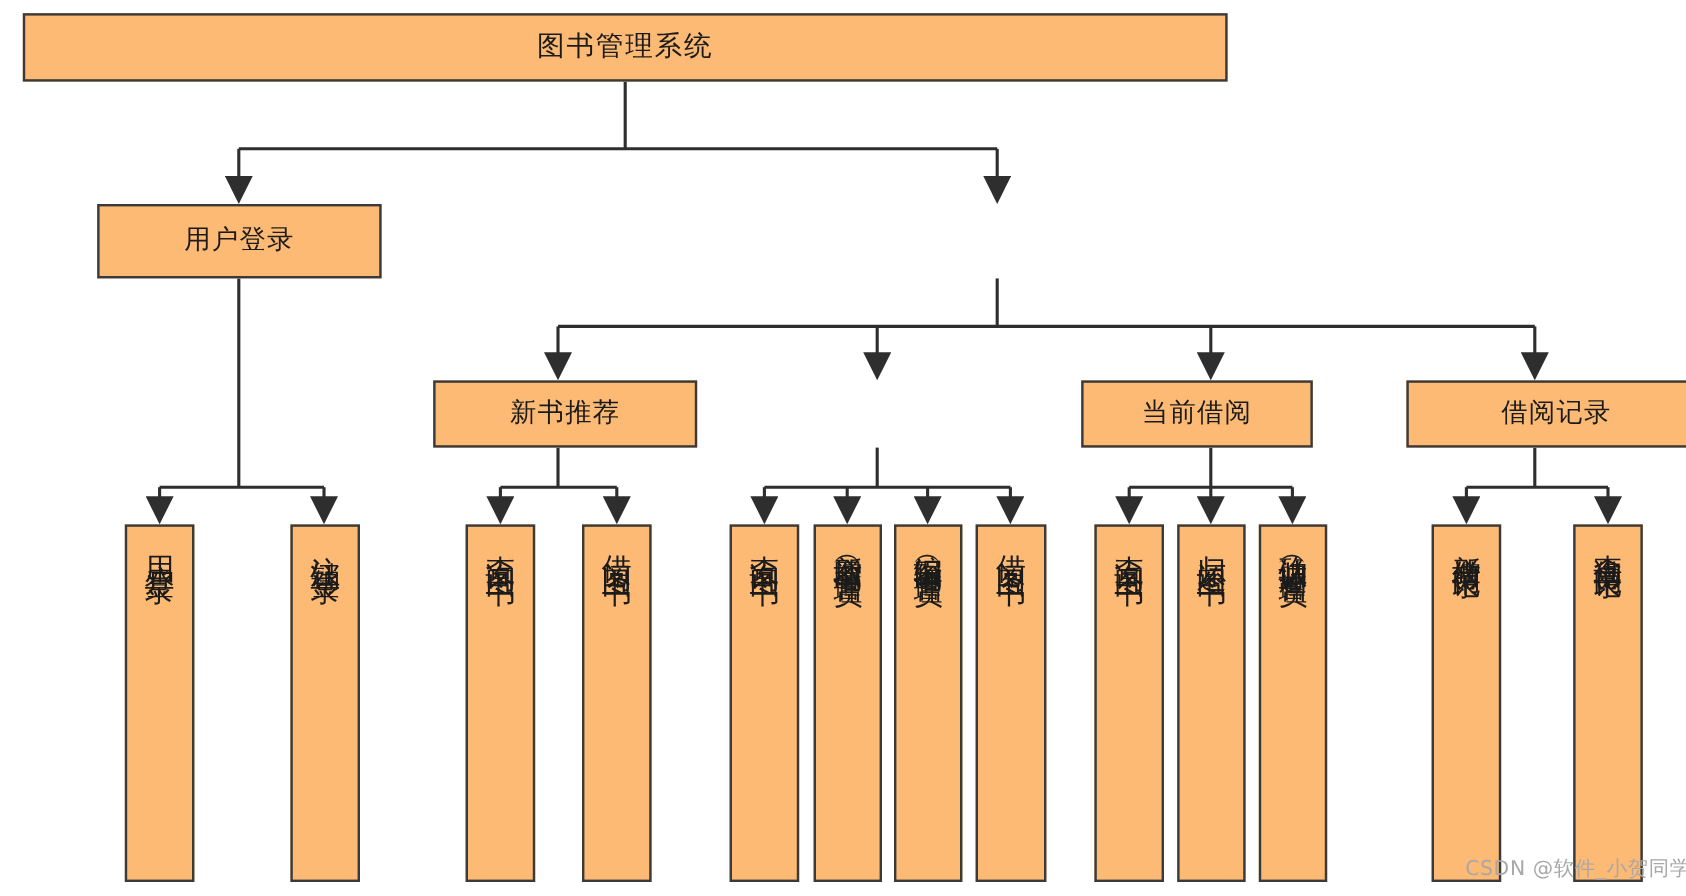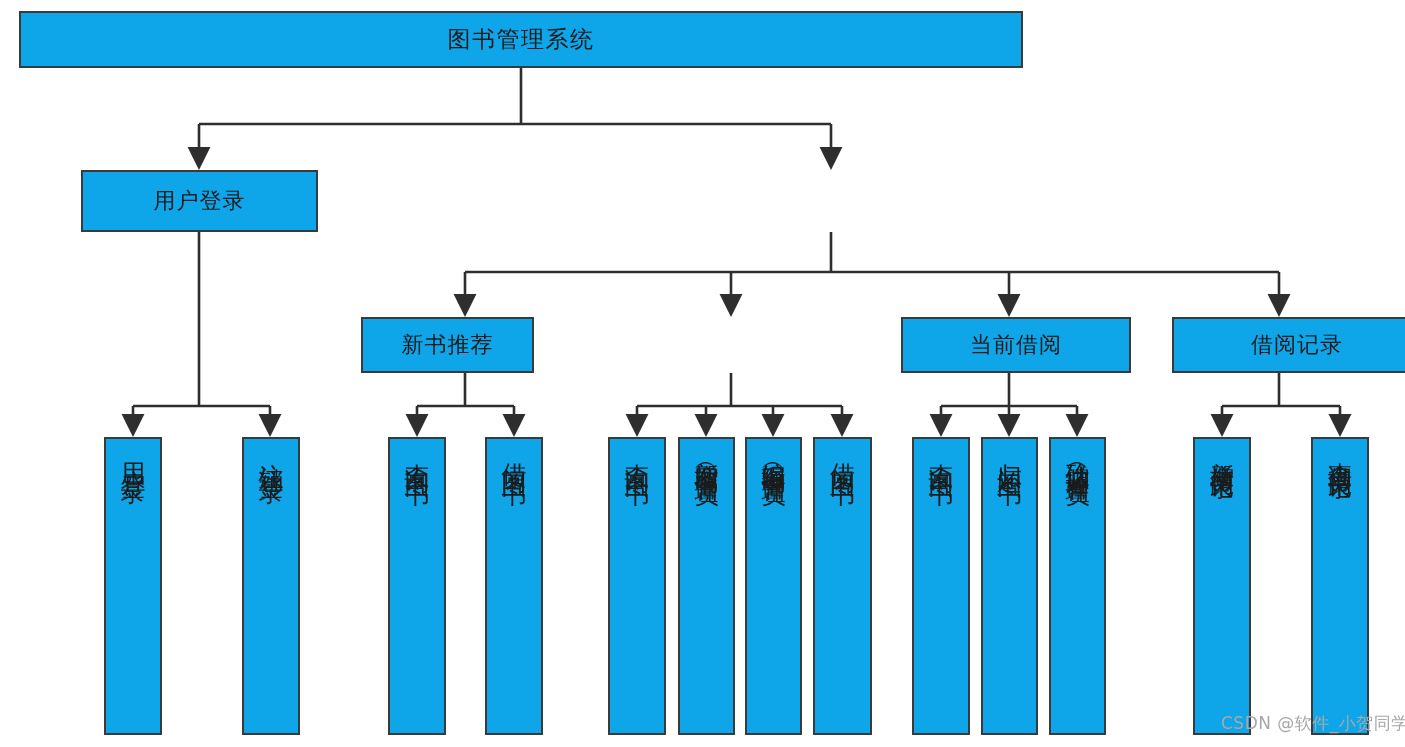--- a/index.html
+++ b/index.html
@@ -22,21 +22,21 @@
     position: absolute;
     left: 0;
     top: 0;
     width: 1405px;
     height: 747px;
     pointer-events: none;
   }
   .node {
     position: absolute;
     box-sizing: border-box;
-    background: #0ea5e9;
+    background: #fdba74;
     border: 2px solid #3a3a3a;
     display: flex;
     align-items: center;
     justify-content: center;
     color: #1b1b1b;
     z-index: 2;
   }
   .node .lbl {
     display: block;
     text-align: center;
@@ -141,24 +141,24 @@
   </svg>
 
   <div class="node h root" style="left:19px; top:11px; width:1004px; height:57px;">
     <span class="lbl">图书管理系统</span>
   </div>
 
   <div class="node h" style="left:81px; top:170px; width:237px; height:62px;">
     <span class="lbl">用户登录</span>
   </div>
 
-  <div class="node h" style="left:361px; top:317px; width:173px; height:56px;">
+  <div class="node h" style="left:361px; top:317px; width:220px; height:56px;">
     <span class="lbl">新书推荐</span>
   </div>
-  <div class="node h" style="left:901px; top:317px; width:230px; height:56px;">
+  <div class="node h" style="left:901px; top:317px; width:193px; height:56px;">
     <span class="lbl">当前借阅</span>
   </div>
   <div class="node h" style="left:1172px; top:317px; width:250px; height:56px;">
     <span class="lbl">借阅记录</span>
   </div>
 
   <div class="node v" style="left:104px; top:437px; width:58px; height:298px;">
     <span class="lbl">用户登录</span>
   </div>
   <div class="node v" style="left:242px; top:437px; width:58px; height:298px;">

